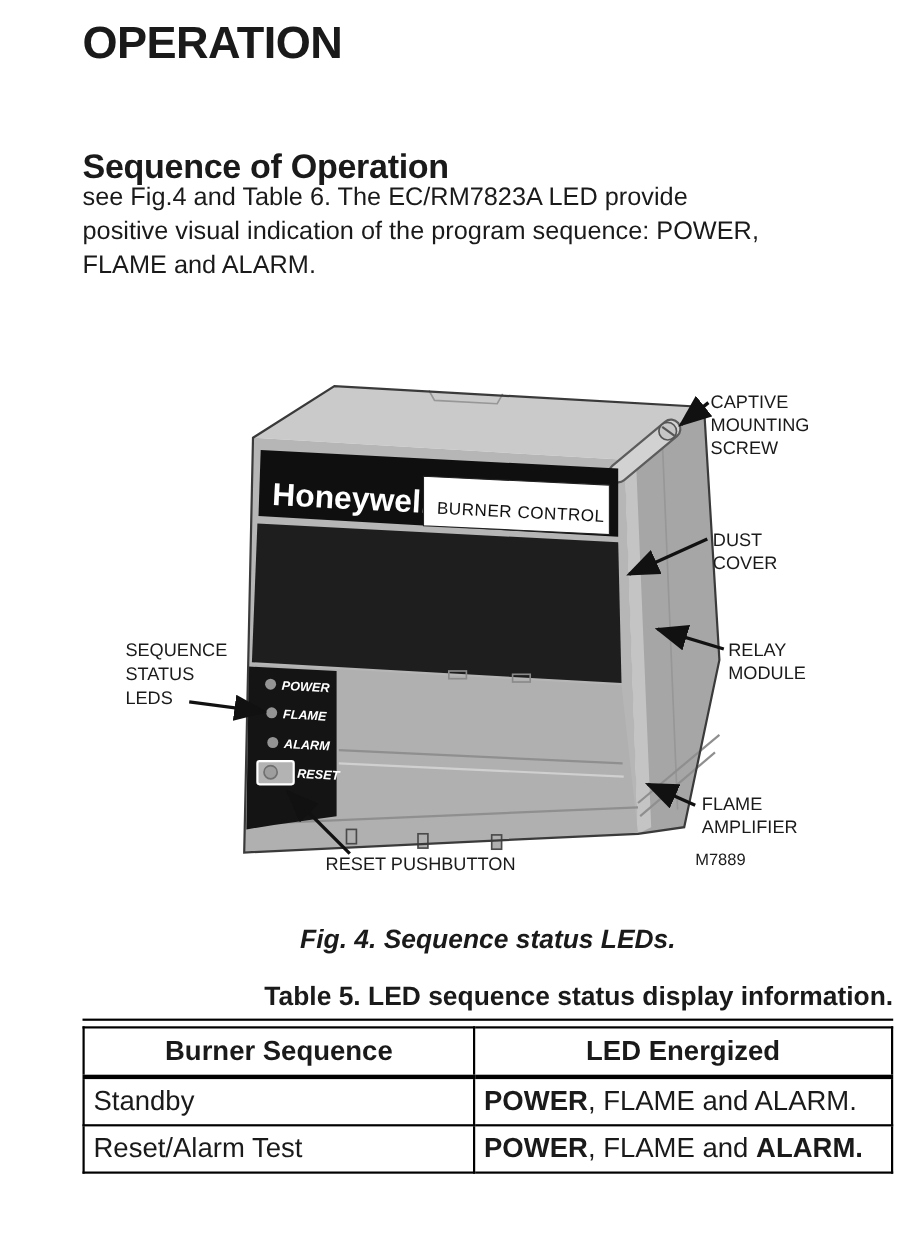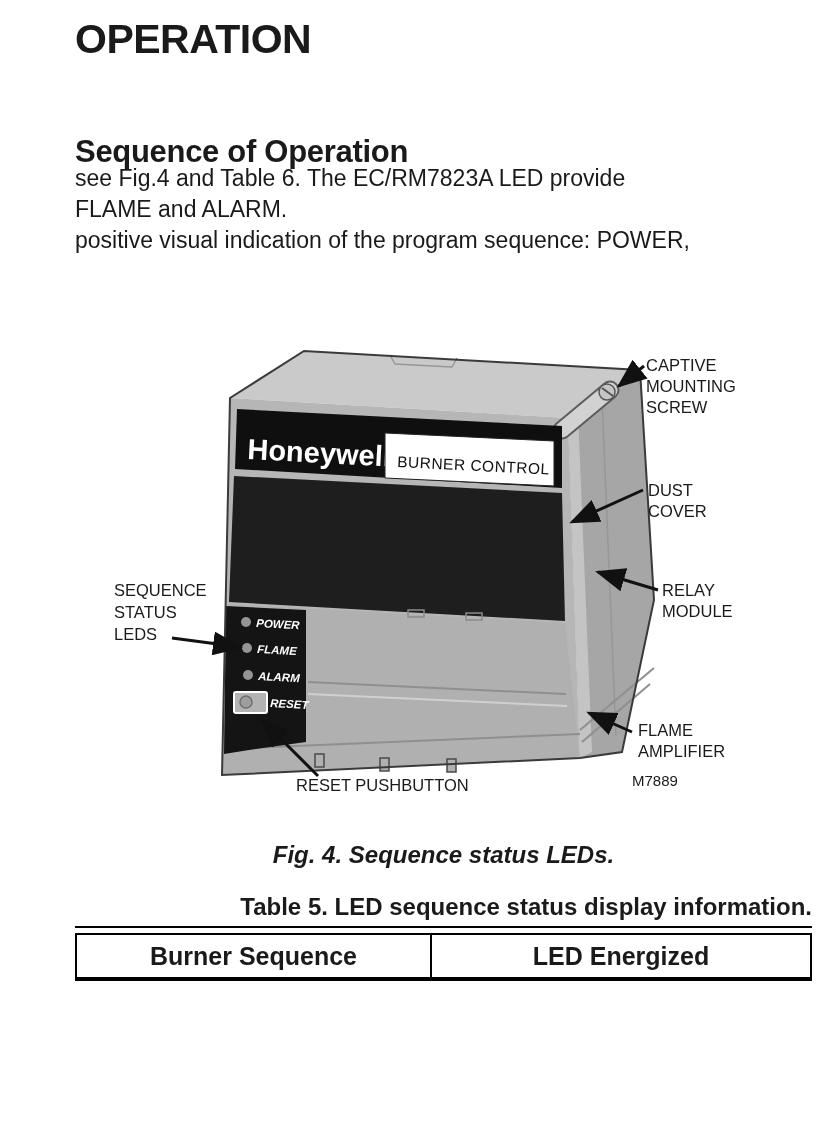--- a/index.html
+++ b/index.html
@@ -29,22 +29,22 @@
 </head>
 <body>
 
 <div>
 
   <div class="abs h1">OPERATION</div>
   <div class="abs h2">Sequence of Operation</div>
 
   <div class="abs para">
     <div>see Fig.4 and Table 6. The EC/RM7823A LED provide</div>
+    <div>positive visual indication of the program sequence: POWER,</div>
     <div>FLAME and ALARM.</div>
-    <div>positive visual indication of the program sequence: POWER,</div>
   </div>
 
   <svg class="abs figwrap" viewBox="0 0 700 472" width="700" height="472" xmlns="http://www.w3.org/2000/svg">
     <defs>
       <marker id="ah" markerWidth="10" markerHeight="8" refX="9" refY="4" orient="auto">
         <path d="M0,0 L10,4 L0,8 Z" fill="#111"></path>
       </marker>
     </defs>
 
     <polygon points="458,80 530,32 544,262 512,414 470,420" fill="#a6a6a6"></polygon>
@@ -134,17 +134,25 @@
 
   <div class="abs tablewrap">
     <table>
       <thead>
         <tr>
           <th class="col-seq">Burner Sequence</th>
           <th>LED Energized</th>
         </tr>
       </thead>
       <tbody>
+        <tr>
+          <td class="col-seq">Standby</td>
+          <td><span class="b">POWER</span><span>, FLAME and ALARM.</span></td>
+        </tr>
+        <tr>
+          <td class="col-seq">Reset/Alarm Test</td>
+          <td><span class="b">POWER</span><span>, FLAME and </span><span class="b">ALARM.</span></td>
+        </tr>
       </tbody>
     </table>
   </div>
 
 </div>
 
 </body></html>

